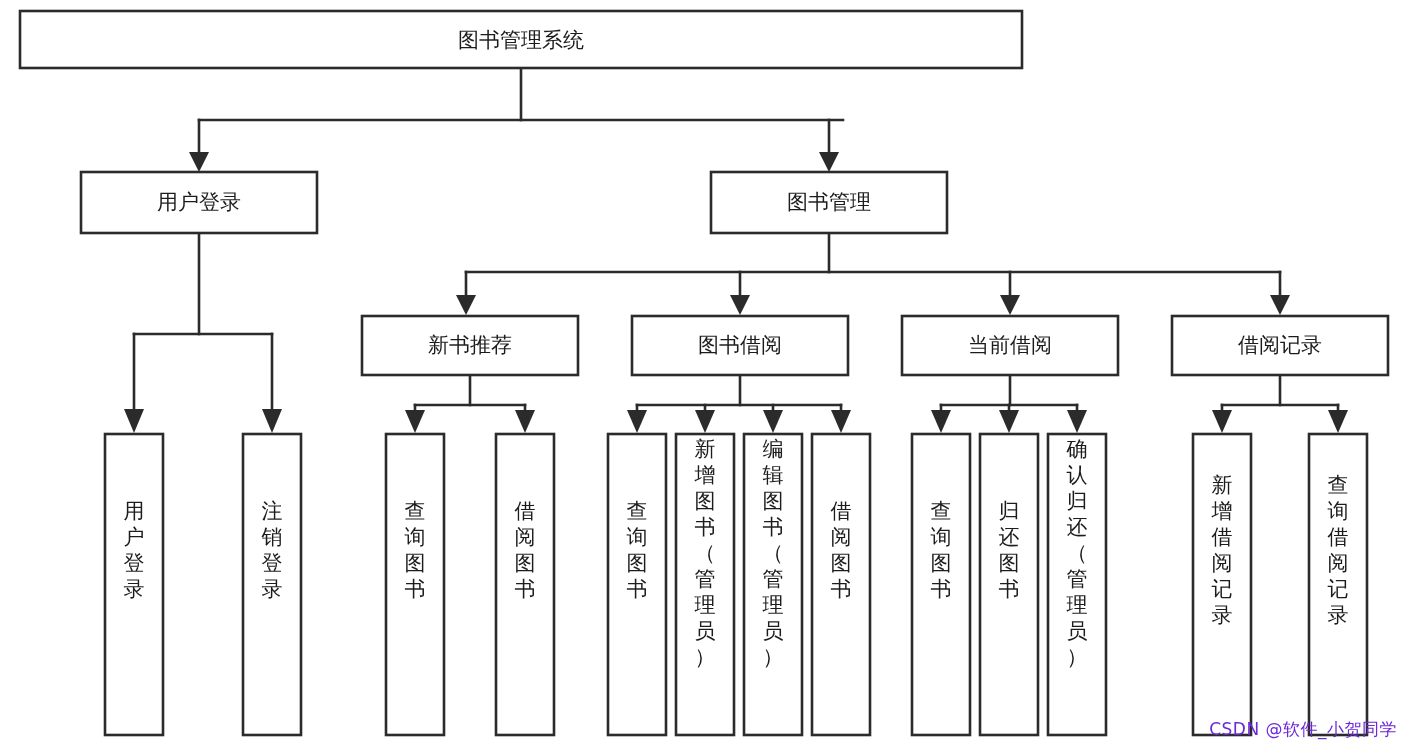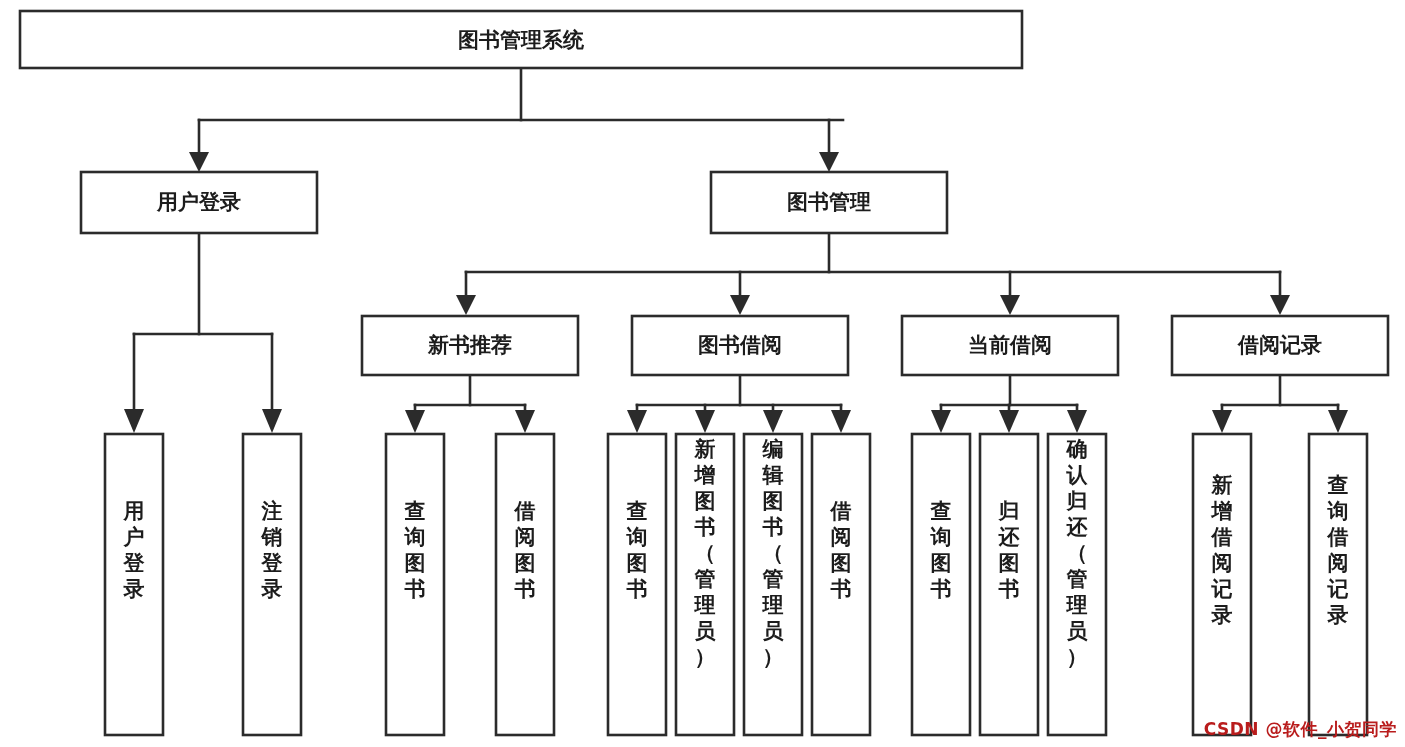--- a/index.html
+++ b/index.html
@@ -11,21 +11,20 @@
     width: 1405px;
     height: 747px;
     font-family: "DejaVu Sans", "Liberation Sans", sans-serif;
     overflow: hidden;
     position: relative;
   }
   #diagram-root {
     position: relative;
     width: 1405px;
     height: 747px;
-    font-weight: bold;
   }
   svg#flow {
     position: absolute;
     top: 0;
     left: 0;
     width: 1405px;
     height: 747px;
   }
   .node-box {
     fill: #ffffff;
@@ -54,21 +53,21 @@
   .arrow-head {
     fill: #2b2b2b;
     stroke: none;
   }
   .watermark {
     position: absolute;
     right: 8px;
     bottom: 6px;
     font-family: "DejaVu Sans", "Liberation Sans", sans-serif;
     font-size: 17px;
-    color: #b91c1c;
+    color: #6d28d9;
     letter-spacing: 0.5px;
     white-space: nowrap;
     user-select: none;
   }
 </style>
 </head>
 <body>
 
 <div id="diagram-root">
 

